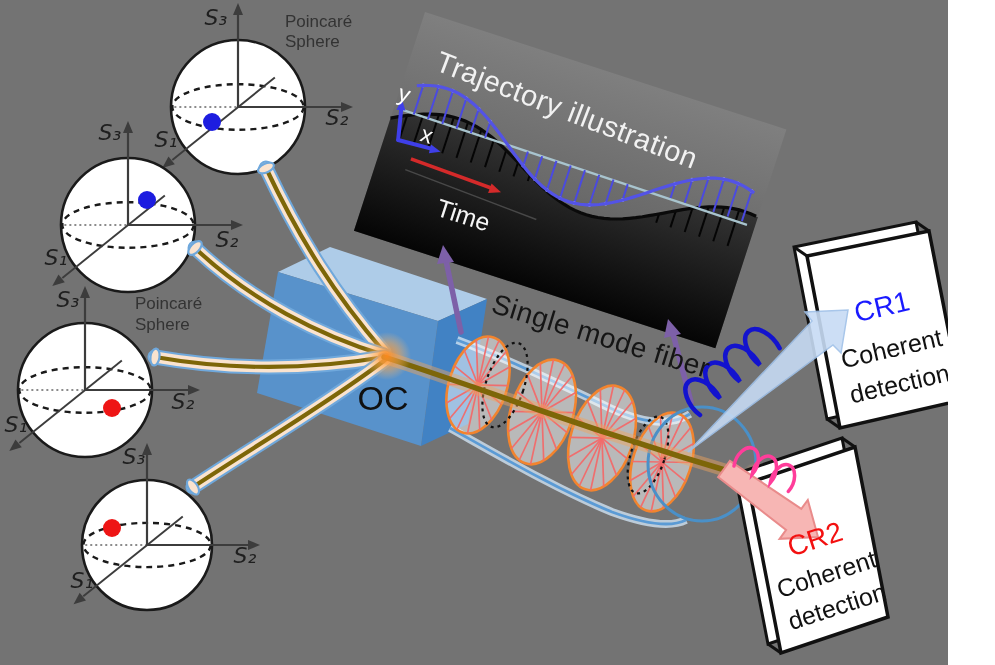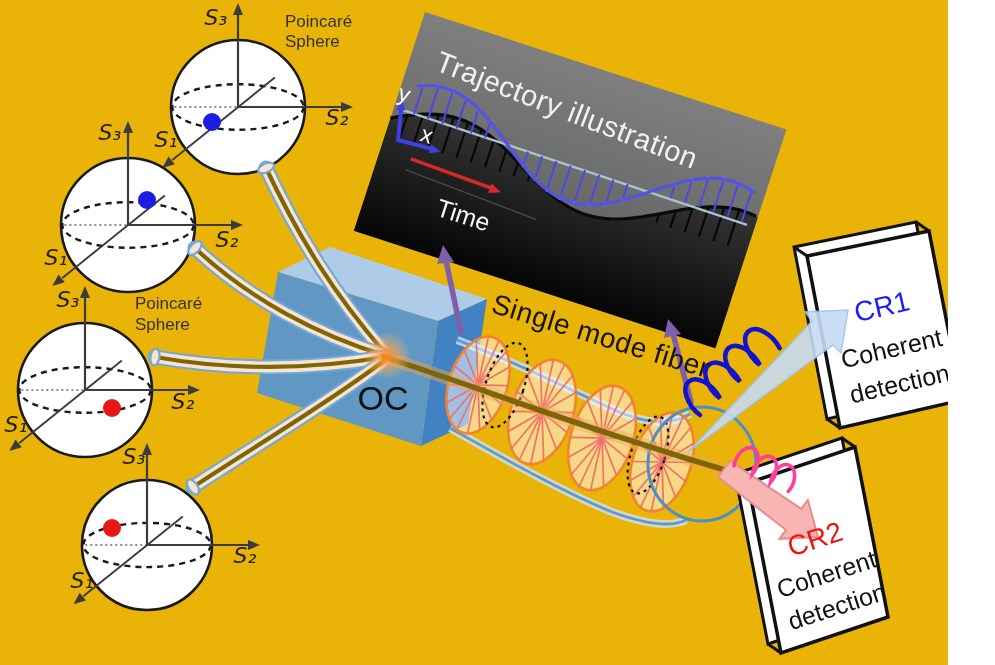--- a/index.html
+++ b/index.html
@@ -1,16 +1,16 @@
 <!DOCTYPE html>
 <html><head>
 <meta charset="utf-8">
 <style>
   html,body{margin:0;padding:0;background:#ffffff;}
-  .stage{width:948px;height:665px;position:relative;background:#eab308;overflow:hidden;}
+  .stage{width:948px;height:665px;position:relative;background:#737373;overflow:hidden;}
   svg{display:block;}
   text{font-family:"Liberation Sans",sans-serif;}
   .slabel{font-family:"DejaVu Sans",sans-serif;font-style:italic;font-size:22px;fill:#1f1f1f;text-anchor:middle;}
   .caption{font-size:17px;fill:#333333;}
   .panel-title{font-size:29px;fill:#f2f2f2;letter-spacing:.5px;}
   .panel-axis-label{font-size:23px;fill:#ffffff;}
   .time-label{font-size:25px;fill:#f5f5f5;}
   .oc-label{font-size:34px;fill:#101010;text-anchor:middle;}
   .fiber-label{font-size:28px;fill:#151515;letter-spacing:.5px;}
   .cr-name{font-size:28px;text-anchor:middle;font-weight:500;}

